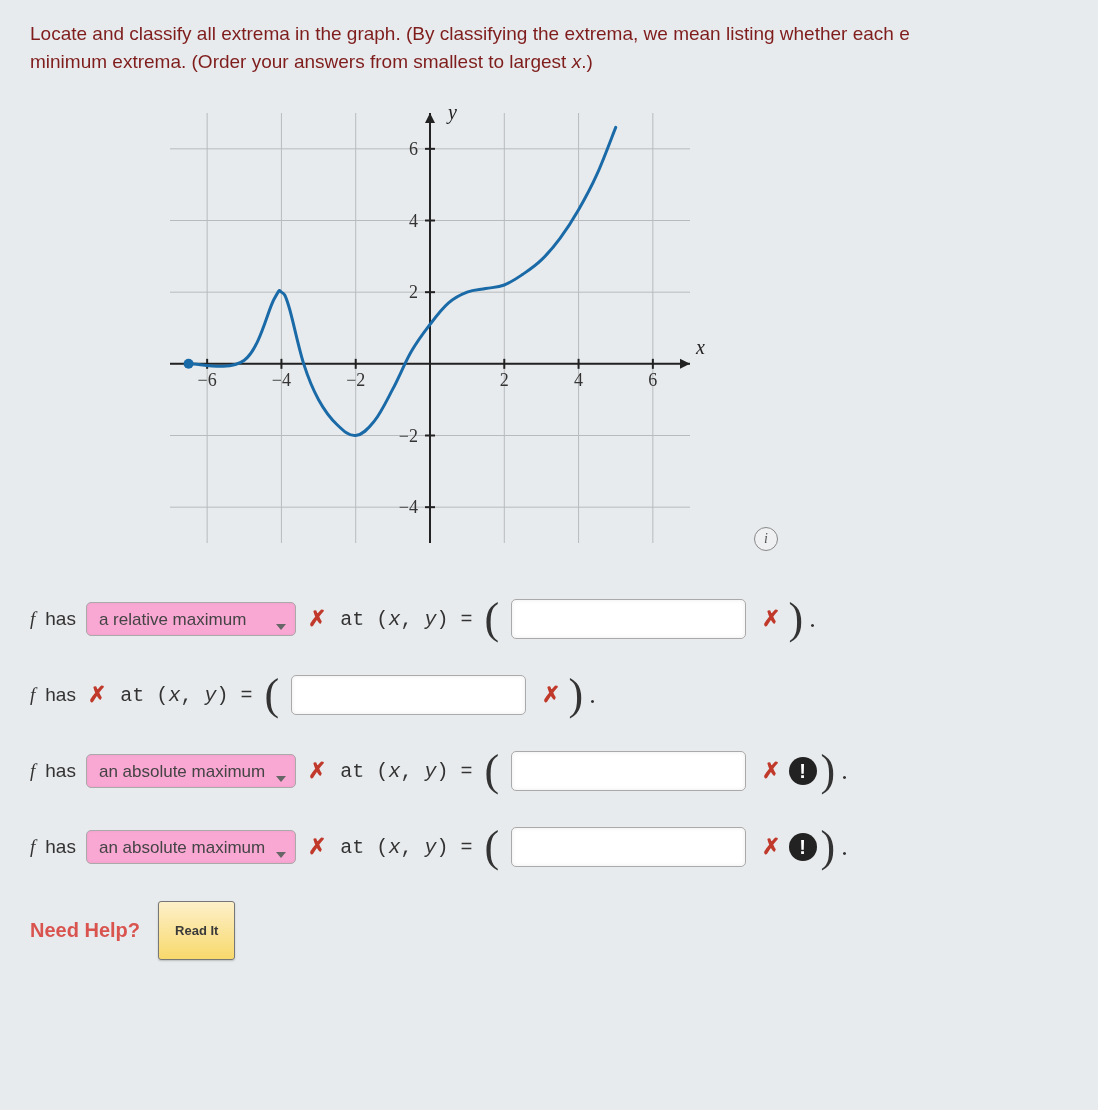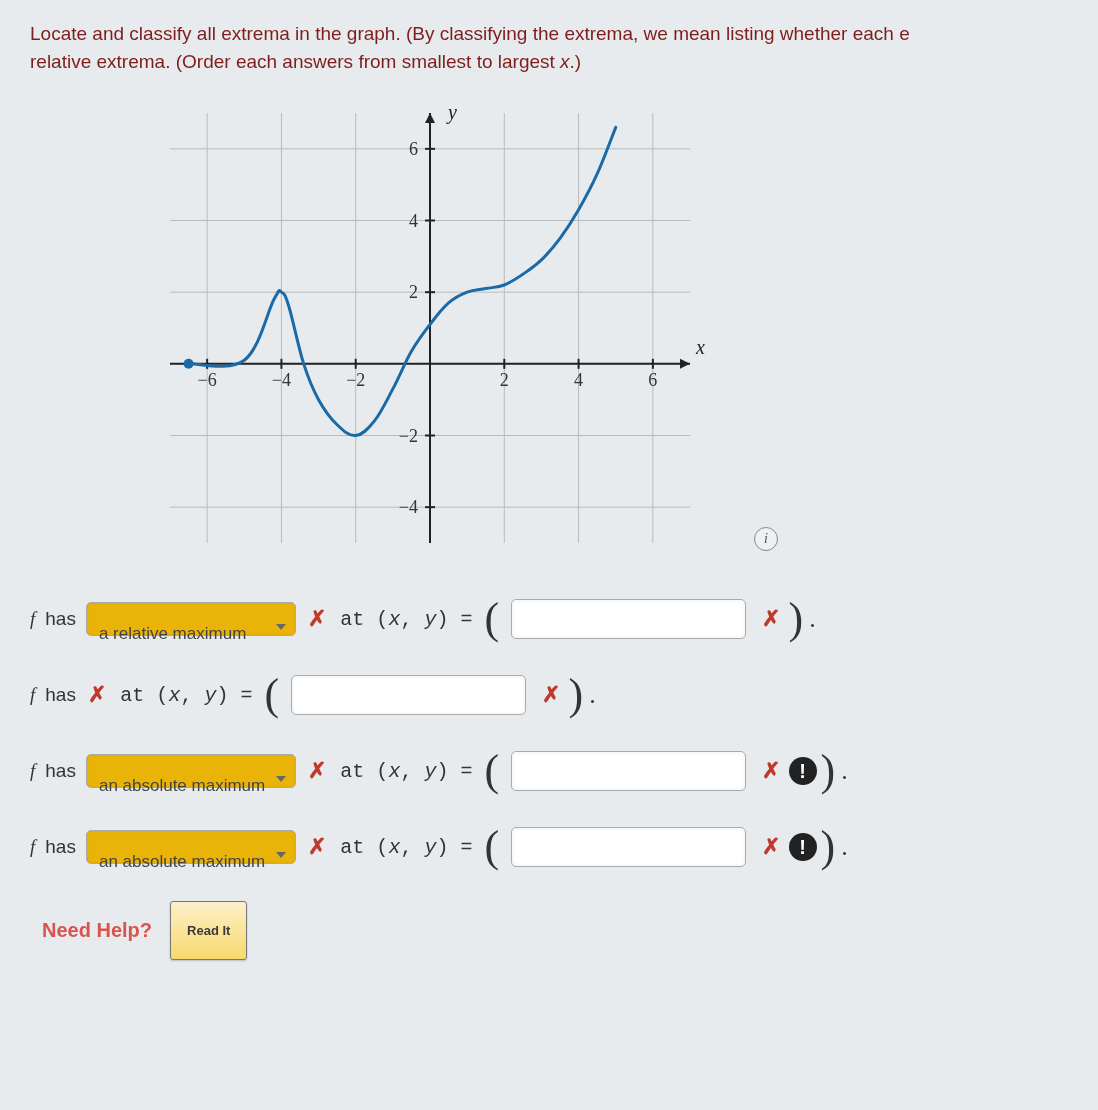--- a/index.html
+++ b/index.html
@@ -59,25 +59,25 @@
     align-items: center;
     gap: 8px;
   }
   .answer-row .prefix .fvar {
     font-style: italic;
     font-family: Georgia, "Times New Roman", serif;
     margin-right: 2px;
   }
   .dropdown {
     display: inline-flex;
-    align-items: flex-start;
+    align-items: flex-end;
     justify-content: space-between;
     border: 1px solid #aaa;
     border-radius: 5px;
-    background: #eab308;
+    background: #f9a8d4;
     padding: 21px 9px 5px 12px;
     font-size: 17px;
     color: #444;
     min-width: 210px;
     height: 34px;
     box-shadow: inset 0 0 3px rgba(0,0,0,0.06);
     cursor: pointer;
   }
   .dropdown .chev {
     width: 0; height: 0;
@@ -137,42 +137,41 @@
   .help-row {
     display: flex;
     align-items: center;
     gap: 18px;
     margin-top: 22px;
   }
   .help-label {
     color: #d9534f;
     font-weight: bold;
     font-size: 20px;
-    margin-left: 12px;
   }
   .read-btn {
     border: 1px solid #777;
     background: linear-gradient(#fdf0c9, #f8d96c);
     font-size: 13px;
     font-weight: bold;
     color: #3a3a3a;
     padding: 21px 16px;
     border-radius: 3px;
     cursor: pointer;
     box-shadow: 0 1px 2px rgba(0,0,0,0.2);
   }
 </style>
 </head>
 <body>
 
 <div class="page">
 
   <div class="instructions">
     <span>Locate and classify all extrema in the graph. (By classifying the extrema, we mean listing whether each e</span><br>
-    <span>relative extrema. (Order each answers from smallest to largest </span><span class="ital">x</span><span>.)</span>
+    <span>minimum extrema. (Order your answers from smallest to largest </span><span class="ital">x</span><span>.)</span>
   </div>
 
   <div class="graph-wrap">
     <div class="graph-inner">
       <svg class="graph-svg" id="chart-svg" width="560" height="470">
           <line x1="57.14285714285714" y1="450" x2="57.14285714285714" y2="20" stroke="#b8bbbd" stroke-width="1"></line>
           <line x1="131.42857142857142" y1="450" x2="131.42857142857142" y2="20" stroke="#b8bbbd" stroke-width="1"></line>
           <line x1="205.71428571428572" y1="450" x2="205.71428571428572" y2="20" stroke="#b8bbbd" stroke-width="1"></line>
           <line x1="280" y1="450" x2="280" y2="20" stroke="#b8bbbd" stroke-width="1"></line>
           <line x1="354.28571428571433" y1="450" x2="354.28571428571433" y2="20" stroke="#b8bbbd" stroke-width="1"></line>

